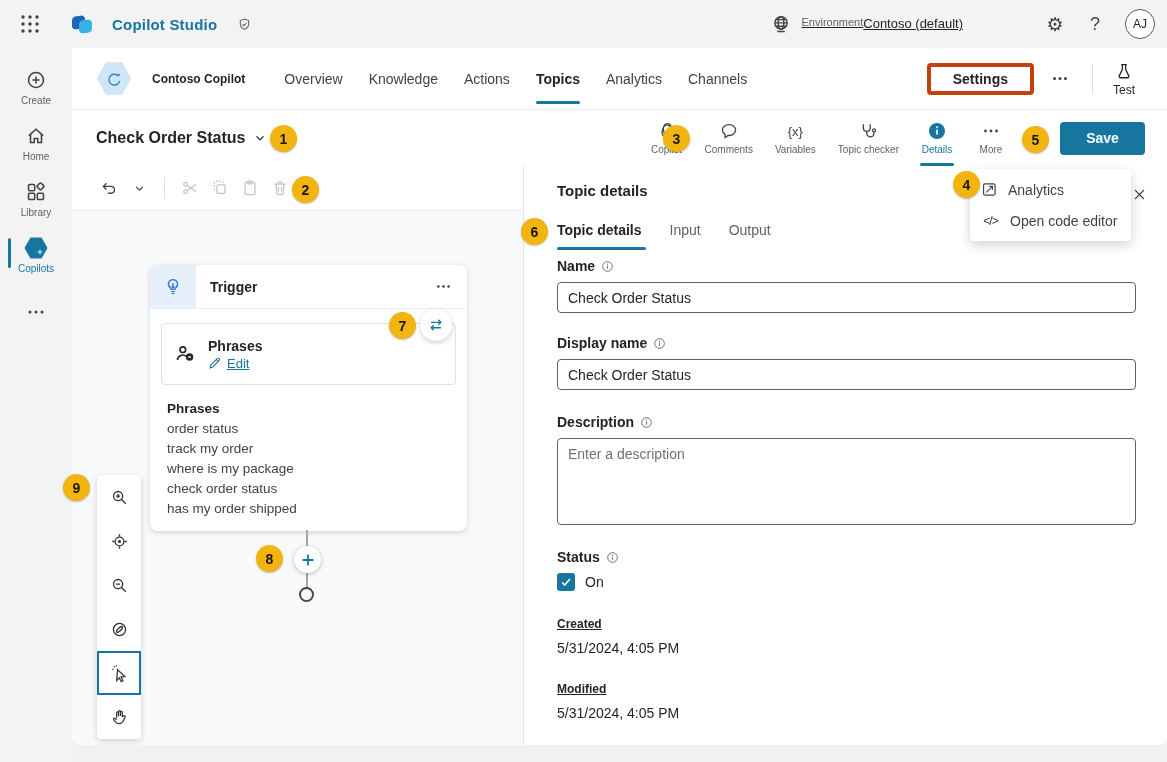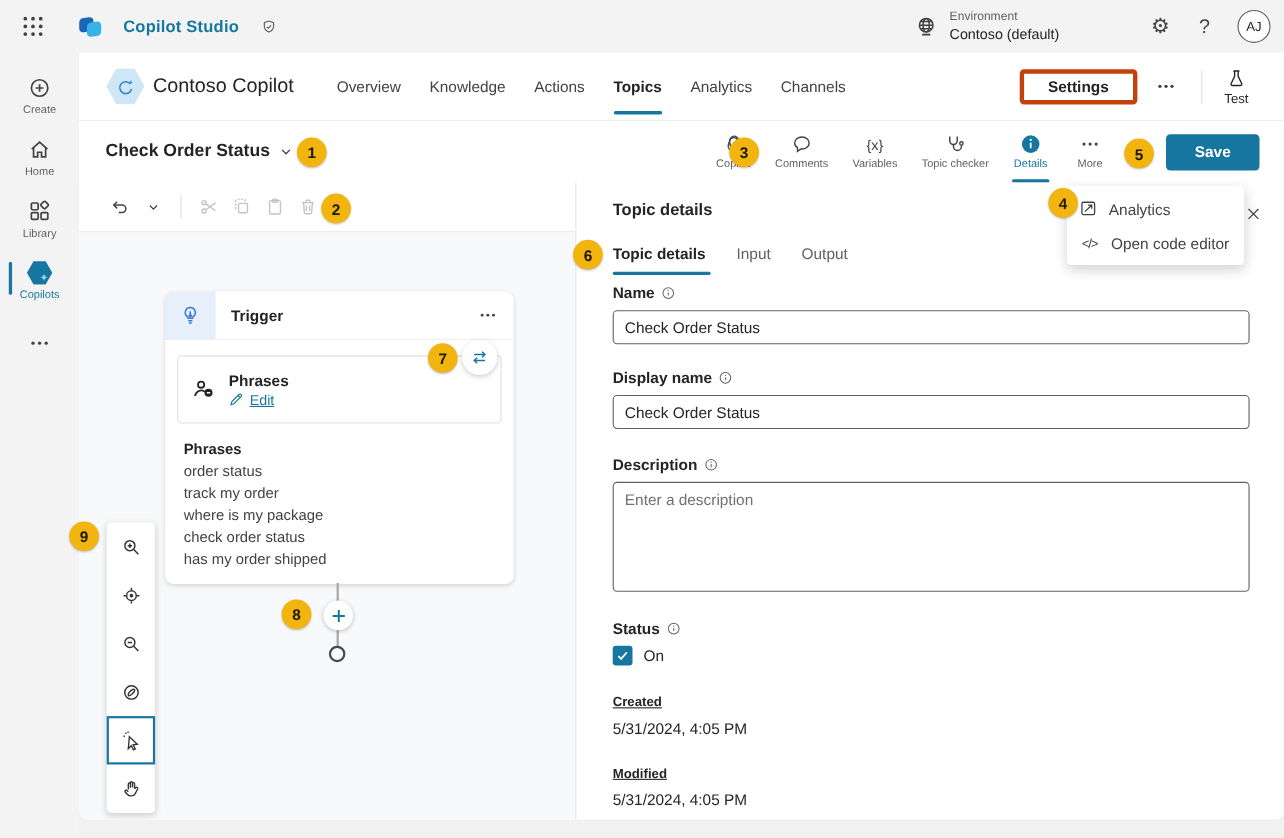--- a/index.html
+++ b/index.html
@@ -11,21 +11,21 @@
   .appbar { position:absolute; left:0; top:0; width:1167px; height:48px; background:#f3f3f3; display:flex; align-items:center; }
   .waffle { width:48px; height:48px; display:flex; align-items:center; justify-content:center; cursor:pointer; margin-left:6px; }
   .brand { display:flex; align-items:center; gap:20px; margin-left:18px; }
   .brand-logo { width:20px; height:20px; position:relative; }
   .brand-logo i { position:absolute; display:block; border-radius:4px; }
   .brand-logo .l1 { width:13px; height:13px; left:0; top:2px; background:#1b66b5; transform:skewY(-8deg); }
   .brand-logo .l2 { width:13px; height:13px; left:7px; top:6px; background:#35b2e8; transform:skewY(-8deg); }
   .brand-name { color:#1776A0; font-size:15px; font-weight:bold; letter-spacing:.2px; }
   .appbar-right { margin-left:auto; display:flex; align-items:center; gap:4px; padding-right:12px; }
   .env { display:flex; align-items:center; gap:10px; margin-right:70px; cursor:pointer; }
-  .env-text { display:flex; flex-direction:column; line-height:1.25; }
+  .env-text { display:flex; line-height:1.25;text-decoration:underline; }
   .env-label { font-size:11px; color:#616161; }
   .env-value { font-size:13px; color:#242424; }
   .iconbtn { width:36px; height:36px; display:flex; align-items:center; justify-content:center; cursor:pointer; border-radius:4px; color:#424242; }
   .gear { font-size:19px; }
   .help { font-size:18px; color:#424242; font-weight:400; }
   .avatar { width:30px; height:30px; border-radius:50%; border:1px solid #5c5c5c; background:#fff; display:flex; align-items:center; justify-content:center; font-size:12px; color:#242424; cursor:pointer; margin-left:8px; }
 
   
   .rail { position:absolute; left:0; top:48px; width:72px; height:714px; background:#f3f3f3; display:flex; flex-direction:column; align-items:center; padding-top:12px; }
   .rail-item { position:relative; width:72px; padding:9px 0 10px; display:flex; flex-direction:column; align-items:center; gap:4px; cursor:pointer; color:#424242; }
@@ -34,21 +34,21 @@
   .rail-item.active::before { content:""; position:absolute; left:8px; top:10px; width:3px; height:30px; border-radius:2px; background:#1776A0; }
   .hex { width:24px; height:22px; background:#1776A0; clip-path:polygon(27% 2%,73% 2%,98% 50%,73% 98%,27% 98%,2% 50%); position:relative; }
   .rail-more { margin-top:16px; }
 
   
   .content { position:absolute; left:72px; top:48px; width:1095px; height:697px; background:#fff; border-radius:0 0 8px 8px; overflow:hidden; }
 
   
   .chead { position:absolute; left:0; top:0; width:100%; height:62px; display:flex; align-items:center; border-bottom:1px solid #ececec; background:#fff; padding:0 22px 0 24px; }
   .chead-avatar { width:36px; height:34px; background:#cfe6f6; clip-path:polygon(27% 2%,73% 2%,98% 50%,73% 98%,27% 98%,2% 50%); display:flex; align-items:center; justify-content:center; }
-  .chead-title { font-size:18px; font-weight:normal; margin-left:7px; }
+  .chead-title { font-size:12px; font-weight:bold; margin-left:20px; }
   .ctabs { display:flex; margin-left:26px; height:62px; }
   .ctab { position:relative; display:flex; align-items:center; padding:0 13px; font-size:14px; color:#424242; cursor:pointer; }
   .ctab.active { font-weight:bold; color:#242424; }
   .ctab.active::after { content:""; position:absolute; left:13px; right:13px; bottom:6px; height:3px; border-radius:2px; background:#1776A0; }
   .chead-right { margin-left:auto; display:flex; align-items:center; }
   .btn-outline { height:32px; padding:0 22px; border:4px solid #c2410c; border-radius:4px; background:#fff; font-size:14px; font-weight:bold; color:#242424; cursor:pointer; }
   .more-dots { width:32px; height:32px; display:flex; align-items:center; justify-content:center; cursor:pointer; margin:0 6px 0 10px; color:#424242; }
   .vdiv { width:1px; height:30px; background:#e0e0e0; margin:0 10px; }
   .test-item { display:flex; flex-direction:column; align-items:center; gap:2px; cursor:pointer; padding:0 10px; color:#424242; }
   .test-item .tlabel { font-size:12px; color:#242424; }
@@ -100,21 +100,21 @@
   .panel-title { position:absolute; left:33px; top:16px; font-size:15px; font-weight:bold; }
   .panel-close { position:absolute; right:16px; top:16px; width:24px; height:24px; display:flex; align-items:center; justify-content:center; cursor:pointer; color:#424242; }
   .ptabs { position:absolute; left:33px; top:48px; display:flex; }
   .ptab { position:relative; padding:8px 14px 12px; font-size:14px; color:#616161; cursor:pointer; }
   .ptab:first-child { padding-left:0; }
   .ptab.active { font-weight:bold; color:#242424; }
   .ptab.active::after { content:""; position:absolute; left:0; right:10px; bottom:0; height:3px; border-radius:2px; background:#1776A0; }
   .fields { position:absolute; left:33px; top:92px; width:579px; }
   .flabel { display:flex; align-items:center; gap:6px; font-size:14px; font-weight:bold; color:#242424; margin-bottom:8px; }
   .finput { width:579px; height:31px; border:1px solid #616161; border-radius:4px; font-size:14px; color:#242424; padding:0 10px; font-family:inherit; background:#fff; }
-  .ftextarea { width:579px; height:100px; border:1px solid #616161; border-radius:4px; font-size:14px; color:#242424; padding:7px 10px; font-family:inherit; resize:none; background:#fff; }
+  .ftextarea { width:579px; height:87px; border:1px solid #616161; border-radius:4px; font-size:14px; color:#242424; padding:7px 10px; font-family:inherit; resize:none; background:#fff; }
   .ftextarea::placeholder, .finput::placeholder { color:#707070; }
   .gap22 { height:22px; } .gap24 { height:24px; } .gap20 { height:20px; }
   .status-row { display:flex; align-items:center; gap:10px; margin-top:2px; }
   .checkbox { width:18px; height:18px; border-radius:3px; background:#1776A0; display:flex; align-items:center; justify-content:center; cursor:pointer; }
   .status-on { font-size:14px; color:#242424; }
   .meta-label { font-size:12px; font-weight:bold; margin-bottom:9px;text-decoration:underline; }
   .meta-value { font-size:14px; color:#242424; }
 
   
   .ctxmenu { position:absolute; left:970px; top:169px; width:161px; background:#fff; border-radius:4px; box-shadow:0 4px 12px rgba(0,0,0,.18); padding:5px 0; z-index:40; }

